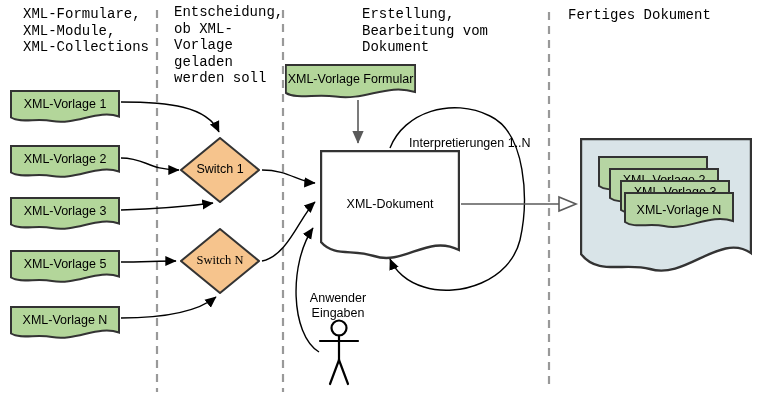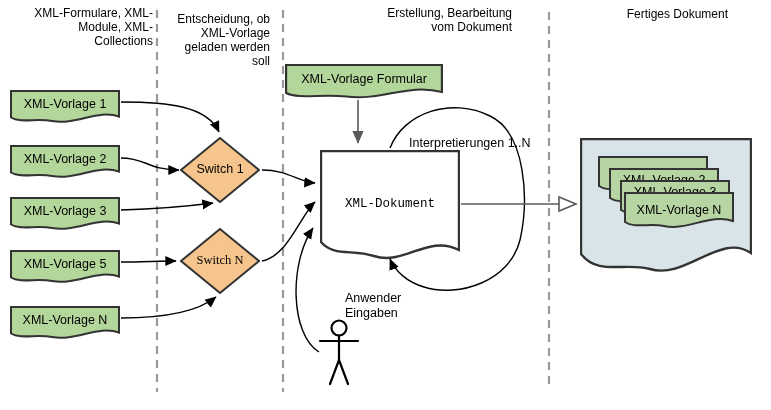--- a/index.html
+++ b/index.html
@@ -1,33 +1,33 @@
 <!DOCTYPE html>
 <html><head>
 <meta charset="utf-8">
 <style>
   html,body{margin:0;padding:0;background:#fff;}
   #canvas{
     position:relative;width:771px;height:410px;background:#ffffff;
     font-family:"Liberation Sans", sans-serif;color:#000;overflow:hidden;
   }
   #wires{position:absolute;left:0;top:0;width:771px;height:410px;}
-  .hdr{position:absolute;text-align:right;font-size:12px;line-height:1.18;}
+  .hdr{position:absolute;text-align:left;font-size:14px;line-height:1.18;font-family:Liberation Mono, monospace;}
   .flabel{position:absolute;font-size:12.5px;line-height:1.18;}
   .shape{position:absolute;}
   .shape > svg{position:absolute;left:0;top:0;width:100%;height:100%;}
   .lbl{position:relative;display:block;width:100%;text-align:center;
        font-size:12.5px;line-height:1.05;white-space:nowrap;}
   .diamond{display:flex;align-items:center;justify-content:center;}
   .diamond .lbl{position:relative;padding:0;}
   
   .vdoc{width:110px;height:36px;}
   .vdoc .lbl{padding-top:8px;}
   
-  .formdoc{width:158px;height:38px;}
+  .formdoc{width:131px;height:38px;}
   .formdoc .lbl{padding-top:9px;}
   
   .xmldoc{width:140px;height:116px;}
   .xmldoc .lbl{padding-top:48px;}
   
   .bluedoc{width:172px;height:148px;}
   
   .sdoc{width:110px;height:40px;}
   .sdoc .lbl{padding-top:6px;}
   .sdoc.front .lbl{padding-top:12px;}
@@ -73,26 +73,26 @@
     <g stroke="#000" stroke-width="2.2" fill="none" stroke-linecap="round">
       <circle cx="339" cy="328" r="7.5"></circle>
       <line x1="339" y1="335.5" x2="339" y2="360"></line>
       <line x1="320" y1="341" x2="358" y2="341"></line>
       <line x1="339" y1="360" x2="330" y2="384"></line>
       <line x1="339" y1="360" x2="348" y2="384"></line>
     </g>
   </svg>
 
   <div class="hdr" style="left:23px;top:6px;width:130px;">XML-Formulare, XML-Module, XML-Collections</div>
-  <div class="hdr" style="left:174px;top:12px;width:96px;">Entscheidung, ob XML-Vorlage geladen werden soll</div>
+  <div class="hdr" style="left:174px;top:4px;width:96px;">Entscheidung, ob XML-Vorlage geladen werden soll</div>
   <div class="hdr" style="left:568px;top:7px;width:160px;white-space:nowrap;">Fertiges Dokument</div>
   <div class="hdr" style="left:362px;top:6px;width:150px;">Erstellung, Bearbeitung vom Dokument</div>
 
   <div class="flabel" style="left:409px;top:104px;white-space:nowrap;margin-top:32px;">Interpretierungen 1..N</div>
-  <div class="flabel" style="left:297px;top:291px;width:82px;padding-left:48px;">Anwender Eingaben</div>
+  <div class="flabel" style="left:297px;top:291px;width:82px;text-align:center;">Anwender Eingaben</div>
 
   <div class="shape vdoc" style="left:10px;top:90px;">
     <svg viewBox="0 0 110 36" preserveAspectRatio="none">
         <path d="M1,1 H109 V26.5 C88,19 66,35.5 42,31 C26,28 11,33.5 1,27.5 Z" stroke="#333" stroke-width="2" fill="#b3d69a"></path>
       </svg>
     <span class="lbl">XML-Vorlage 1</span>
   </div>
   <div class="shape vdoc" style="left:10px;top:145px;">
     <svg viewBox="0 0 110 36" preserveAspectRatio="none">
         <path d="M1,1 H109 V26.5 C88,19 66,35.5 42,31 C26,28 11,33.5 1,27.5 Z" stroke="#333" stroke-width="2" fill="#b3d69a"></path>
@@ -131,21 +131,21 @@
     <span class="lbl">Switch N</span>
   </div>
 
   <div class="shape formdoc" style="left:285px;top:64px;">
     <svg viewBox="0 0 145 38" preserveAspectRatio="none">
         <path d="M1,1 H144 V28 C113,19 89,37 56,32.5 C34,29.5 13,35.5 1,29 Z" stroke="#333" stroke-width="2" fill="#b3d69a"></path>
       </svg>
     <span class="lbl">XML-Vorlage Formular</span>
   </div>
 
-  <div class="shape xmldoc" style="left:320px;top:150px;font-family:Liberation Mono, monospace;">
+  <div class="shape xmldoc" style="left:320px;top:150px;">
     <svg viewBox="0 0 140 116" preserveAspectRatio="none">
         <path d="M1,1 H139 V100 C108,84 84,116 54,106 C32,99 14,107 1,92 Z" fill="#ffffff" stroke="#333" stroke-width="2.4"></path>
       </svg>
     <span class="lbl">XML-Dokument</span>
   </div>
 
   <div class="shape bluedoc" style="left:580px;top:138px;">
     <svg viewBox="0 0 172 148" preserveAspectRatio="none">
         <path d="M1,1 H171 V115 C140,94 106,142 70,131 C45,124 18,138 1,116 Z" stroke="#333" stroke-width="2.4" fill="#d9e4e8"></path>
       </svg>

